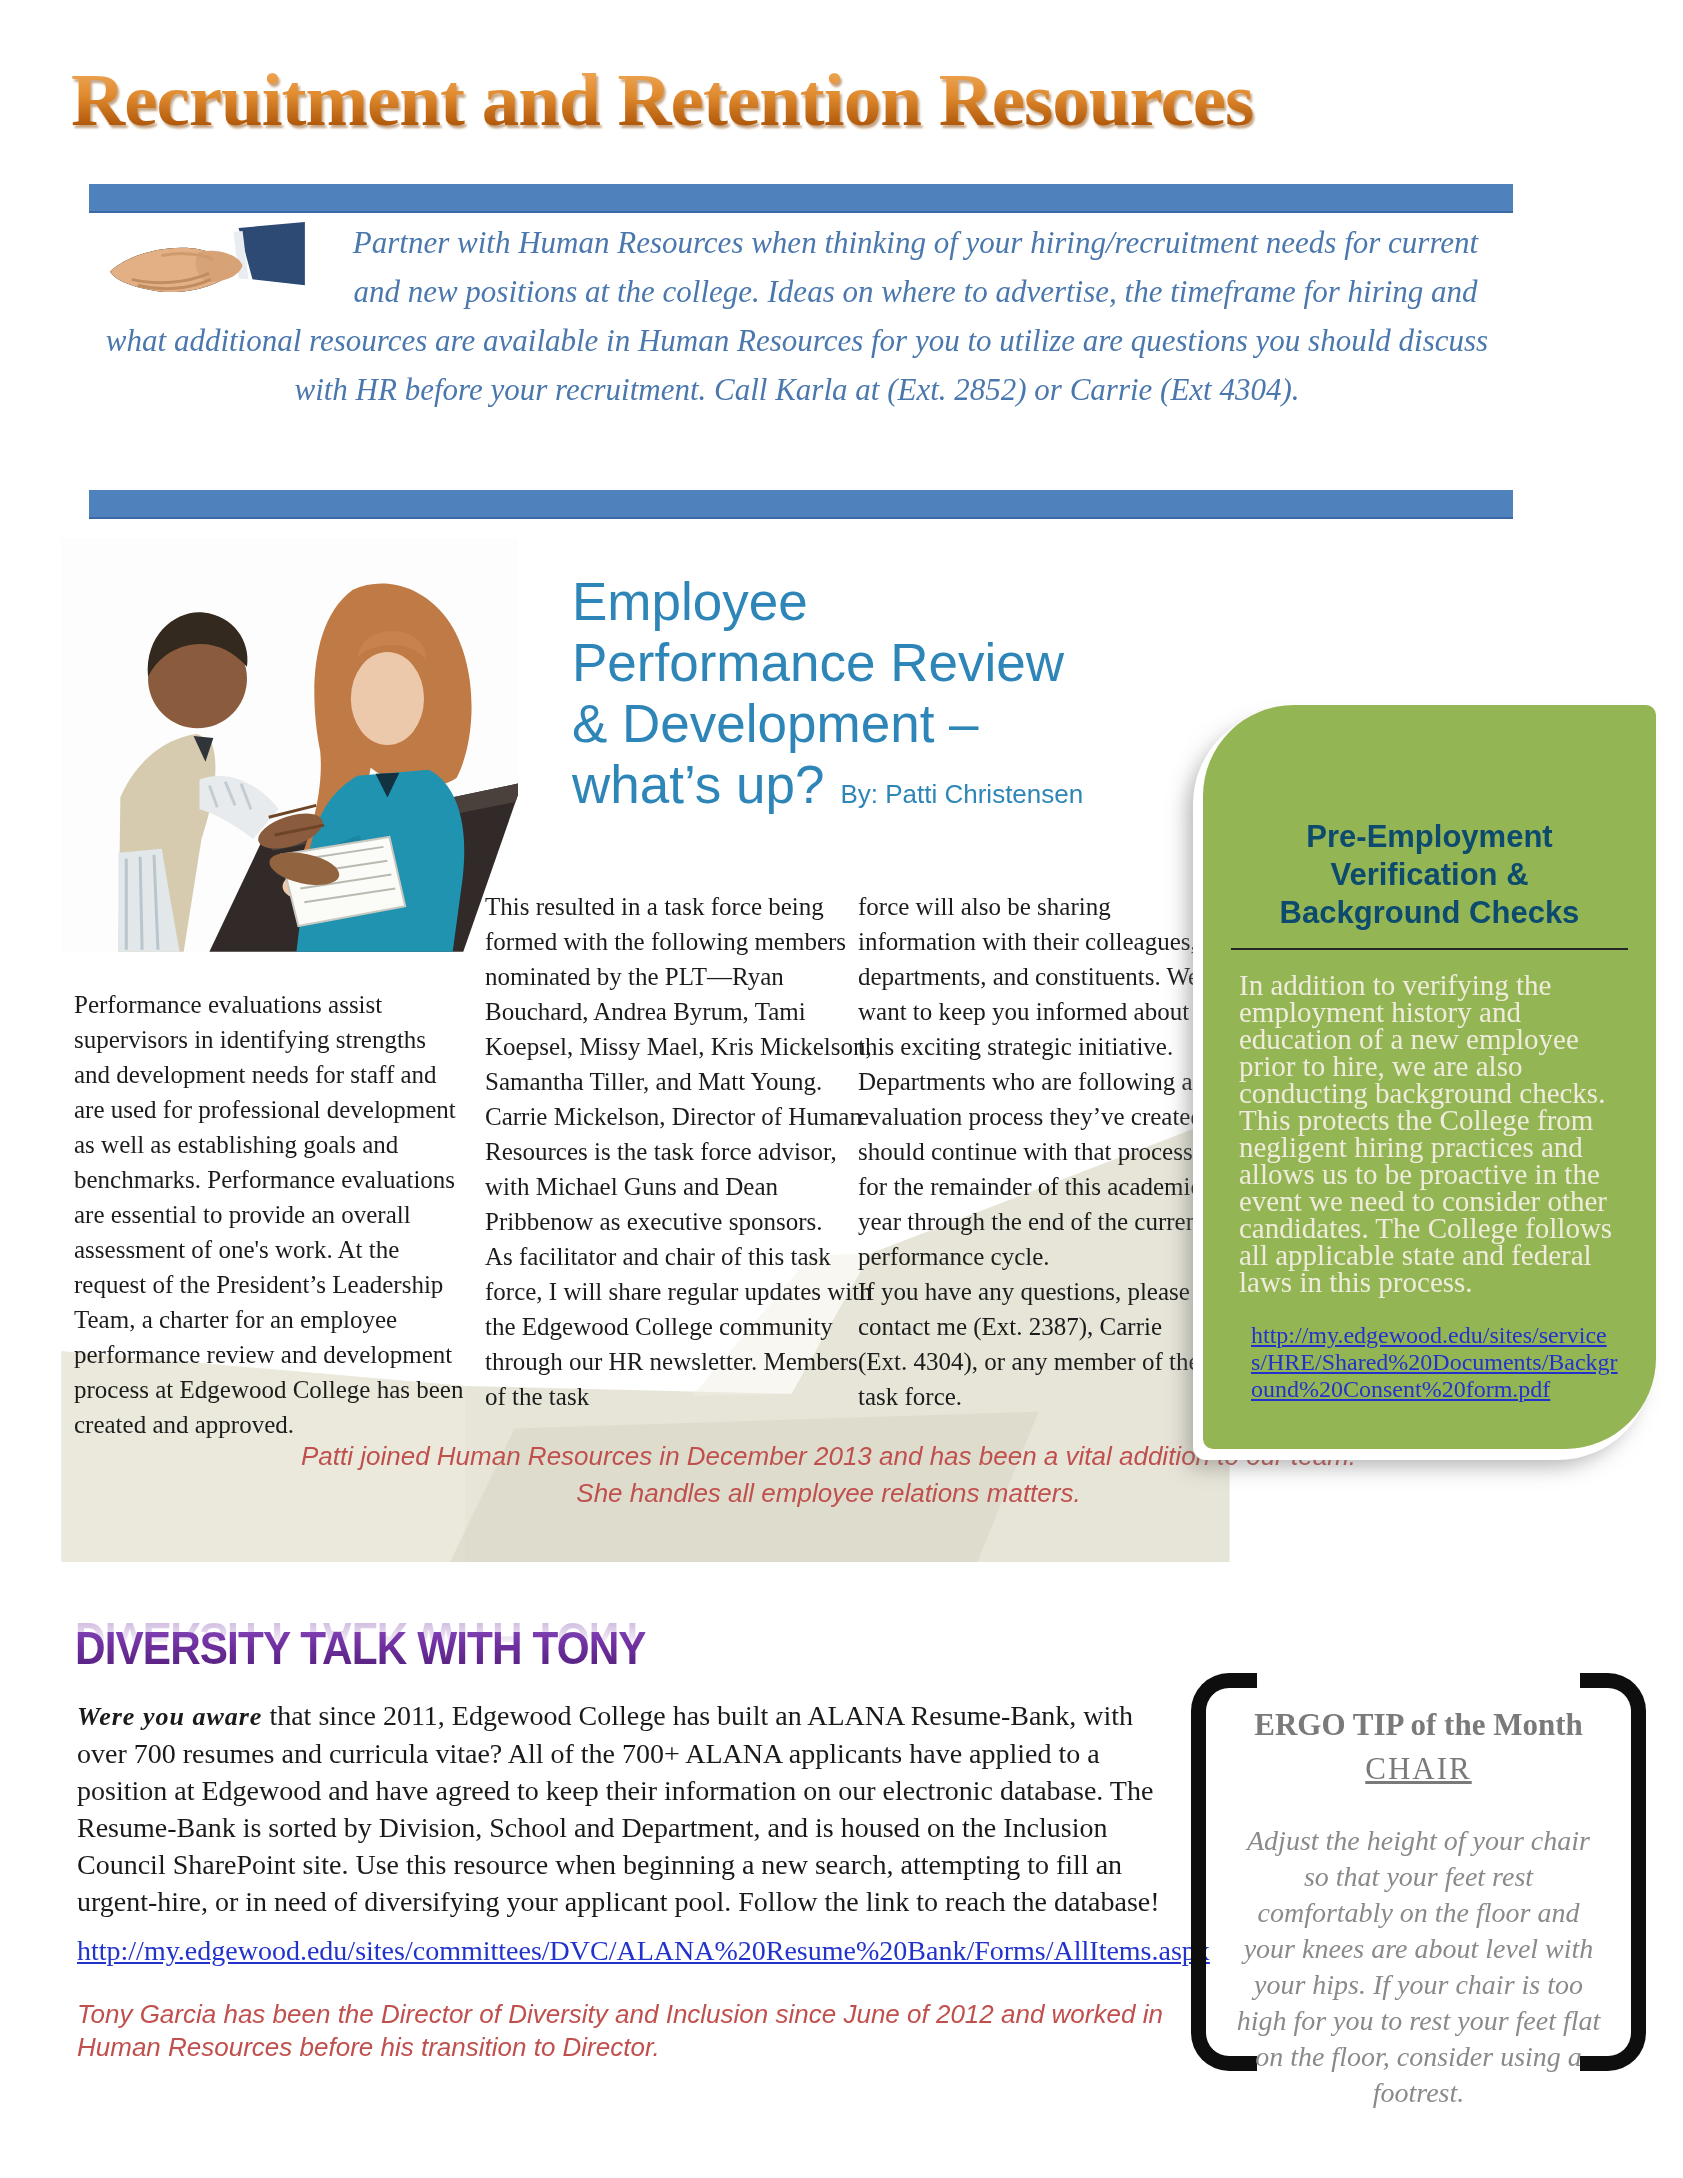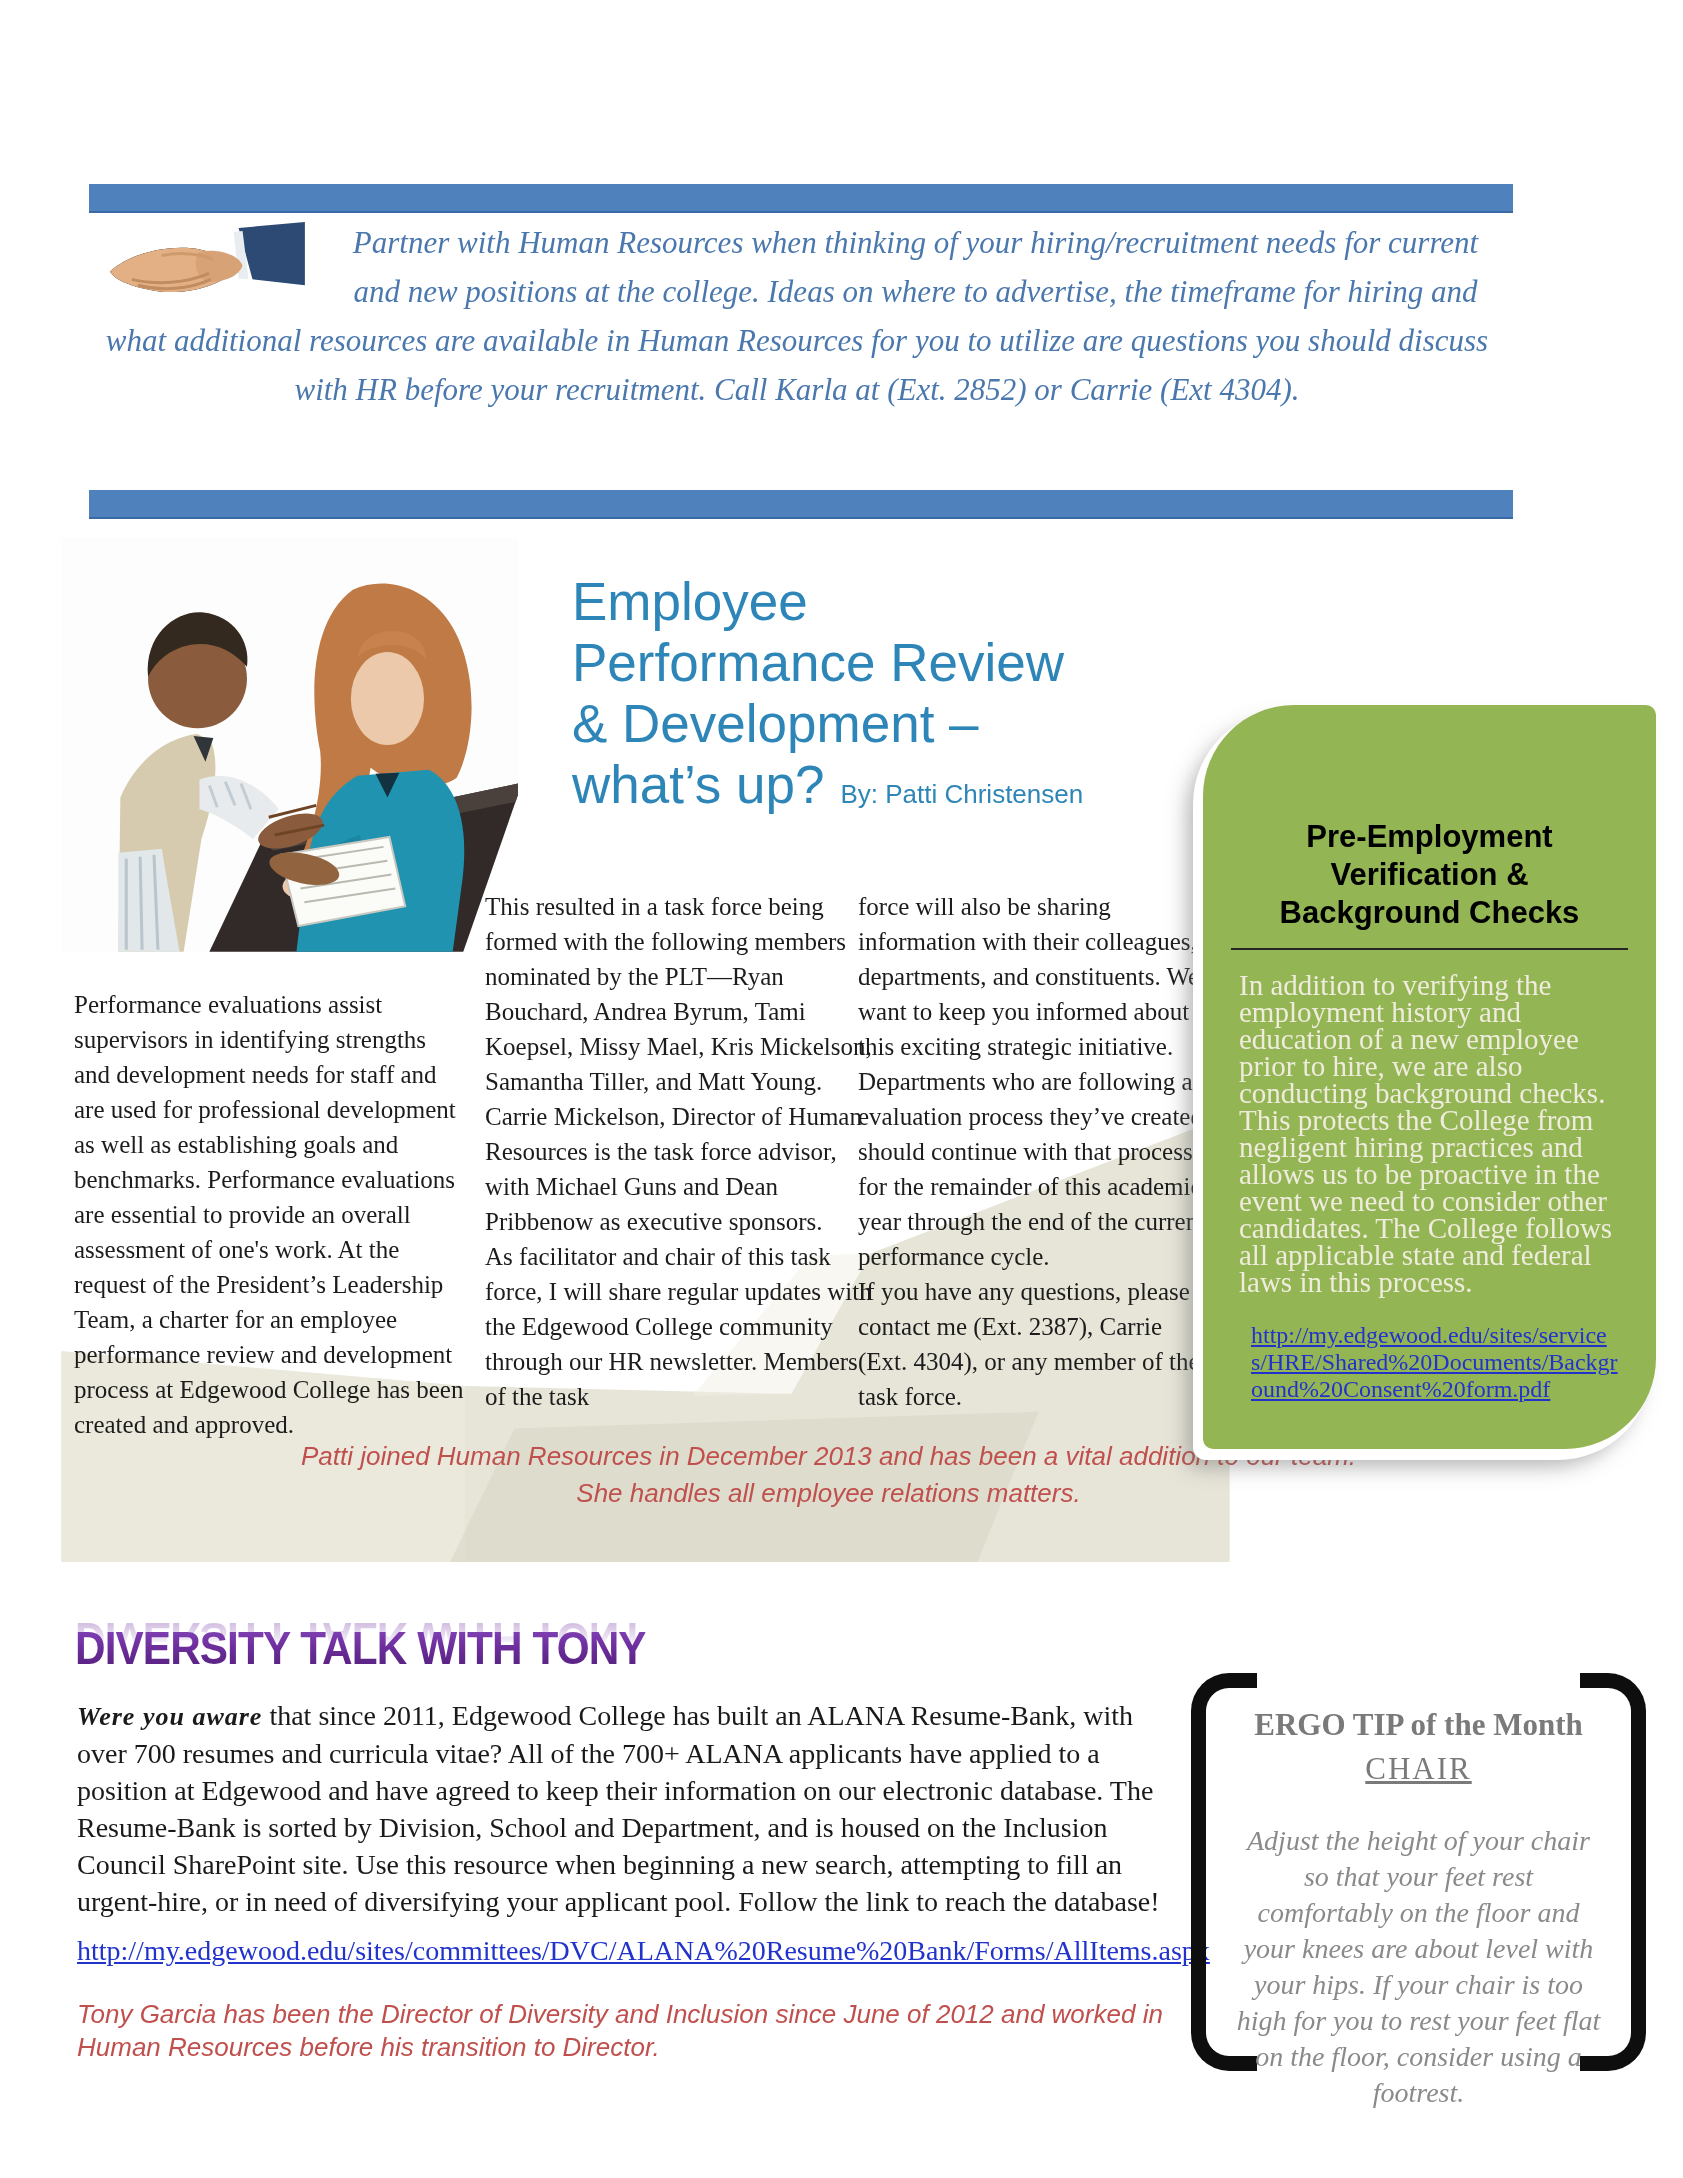--- a/index.html
+++ b/index.html
@@ -38,21 +38,21 @@
 
   .patti{left:284px;top:1438px;width:1089px;text-align:center;z-index:2;
          font-family:"Liberation Sans",sans-serif;font-style:italic;
          font-size:26px;line-height:37px;color:#c0504d;}
 
   
   .green-box{left:1203px;top:705px;width:453px;height:744px;background:#94B554;z-index:3;
          border-radius:91px 10px 91px 10px;
          box-shadow:-7px 8px 0 3px #ffffff,-16px 18px 20px rgba(110,110,110,.5);}
   .gb-head{padding-top:113px;text-align:center;font-family:"Liberation Sans",sans-serif;
-         font-weight:bold;font-size:31px;line-height:38px;color:#000000;white-space:pre-line;}
+         font-weight:bold;font-size:31px;line-height:38px;color:#0c4a6e;white-space:pre-line;}
   .gb-rule{margin:16px 28px 0 28px;height:2px;background:#262626;}
   .gb-body{padding:22px 34px 0 36px;font-size:29px;line-height:27px;color:#efecdd;}
   .gb-link{display:block;padding:26px 34px 0 36px;font-size:24px;line-height:27px;
          color:#2233cc;text-decoration:underline;word-break:break-all;cursor:pointer;margin-left:12px;}
 
   
   .div-head,.div-reflect{left:75px;font-family:"Liberation Sans",sans-serif;font-weight:bold;
          font-size:47px;white-space:nowrap;transform-origin:left top;letter-spacing:-1px;}
   .div-head{top:1620px;transform:scaleX(.9);
          background:linear-gradient(180deg,#8a4cc0 0%,#7030A0 45%,#4e1c74 100%);
@@ -75,20 +75,21 @@
   .ergo-inner{position:absolute;left:44px;right:44px;top:34px;text-align:center;}
   .ergo-head{font-size:31px;font-weight:bold;color:#7a7a7a;}
   .ergo-sub{font-size:31px;color:#7a7a7a;text-decoration:underline;letter-spacing:2px;margin-top:8px;}
   .ergo-body{margin-top:36px;font-style:italic;font-size:28px;line-height:36px;color:#8a8a8a;}
 </style>
 </head>
 <body>
 
 <div class="page">
 
+  <div class="abs title">Recruitment and Retention Resources</div>
   <div class="abs bar bar1"></div>
 
   <div class="abs intro">
     <span class="handshake">
       <svg viewBox="0 0 205 92" width="203" height="91">
         <polygon points="138,6 205,0 205,64 152,58" fill="#2c4a74"></polygon>
         <polygon points="133,10 142,9 148,58 138,57" fill="#e9edf2"></polygon>
         <path d="M8,50 C30,30 72,22 100,28 C118,32 130,41 132,50 C120,64 86,74 56,70 C32,66 14,60 8,50 Z" fill="#e6b globale48"></path>
         <path d="M8,50 C30,30 72,22 100,28 C118,32 130,41 132,50 C120,64 86,74 56,70 C32,66 14,60 8,50 Z" fill="#e3b086"></path>
         <path d="M98,30 C120,26 138,34 142,44 C138,56 120,62 104,60 C94,52 92,40 98,30 Z" fill="#d8a277"></path>

